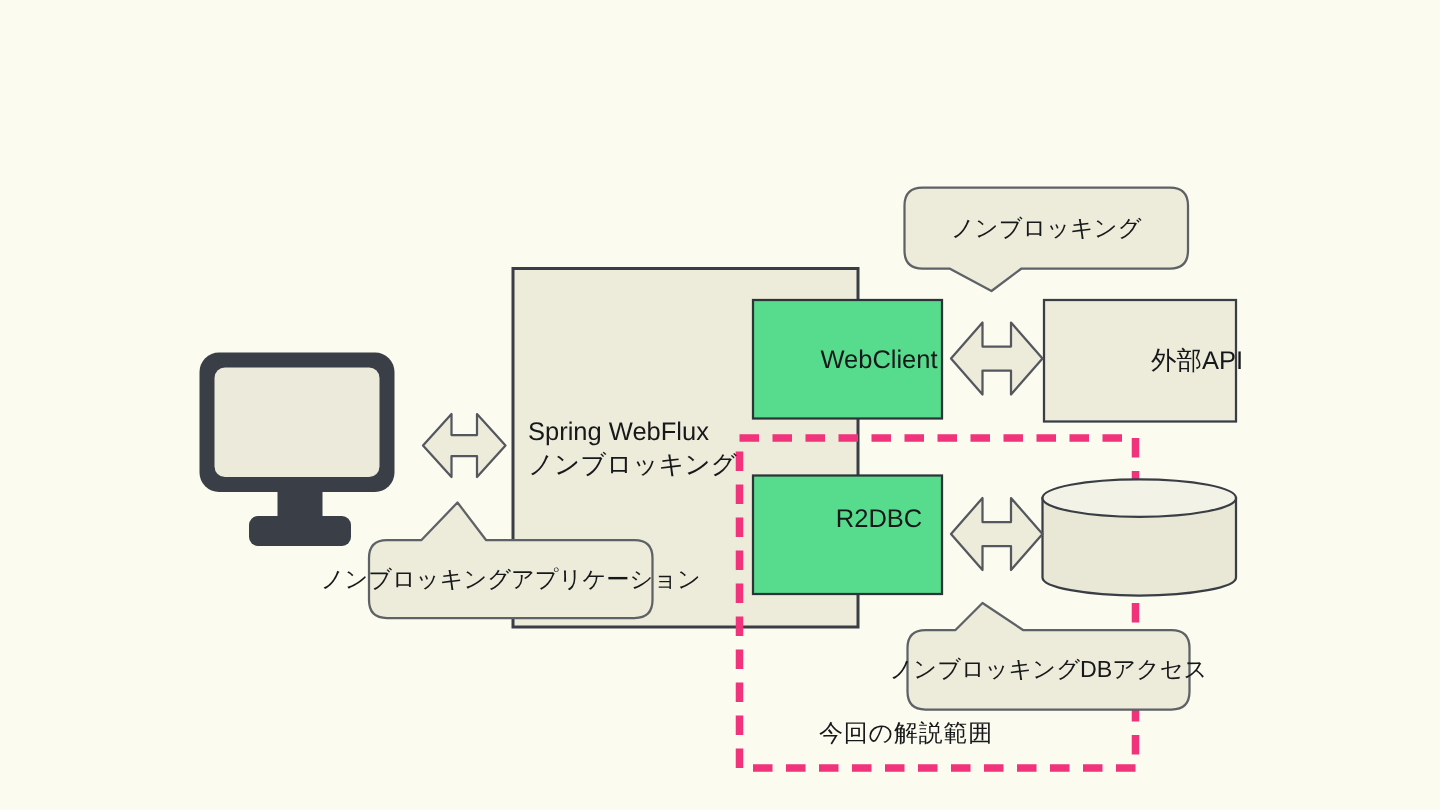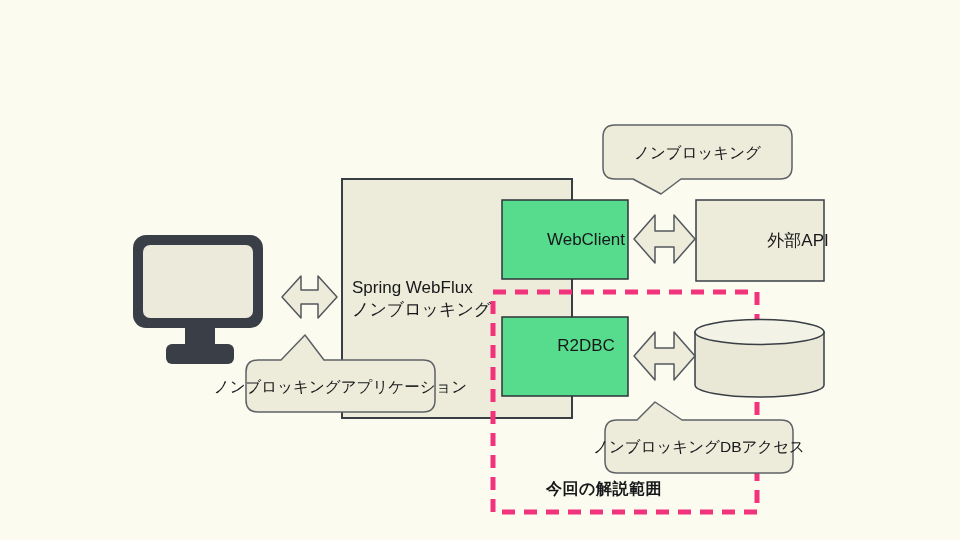--- a/index.html
+++ b/index.html
@@ -19,21 +19,21 @@
     color:#17181a;
     display:flex;align-items:center;justify-content:center;
     text-align:center;
     pointer-events:none;
     white-space:nowrap;
   }
   .lbl.left{justify-content:center;text-align:left;}
   .box-label{font-size:17px;margin-left:21px;}
   .bubble-label{font-size:15.5px;line-height:21px;flex-direction:row;}
   .app-label{font-size:17px;line-height:22px;flex-direction:column;align-items:flex-start;}
-  .scope-label{font-size:16px;letter-spacing:0.5px;font-weight:bold;}
+  .scope-label{font-size:16px;letter-spacing:0.5px;}
 </style>
 </head>
 <body>
 
 <div class="stage">
 
   <svg class="shapes" viewBox="0 0 960 540">
 
     <rect x="342" y="179" width="230" height="239" fill="#EDEBDA" stroke="#393E45" stroke-width="2"></rect>
 

